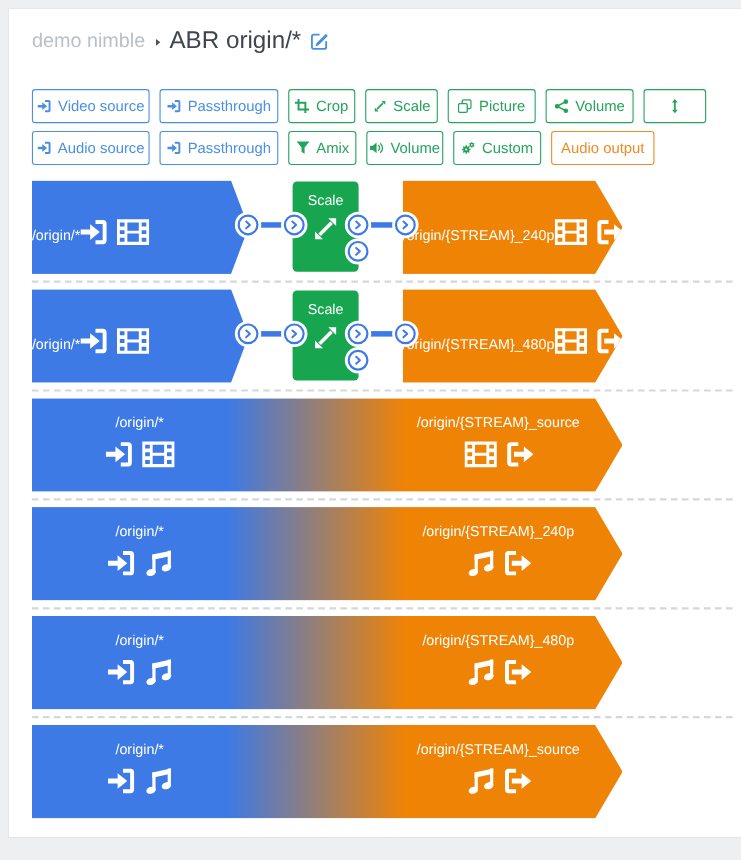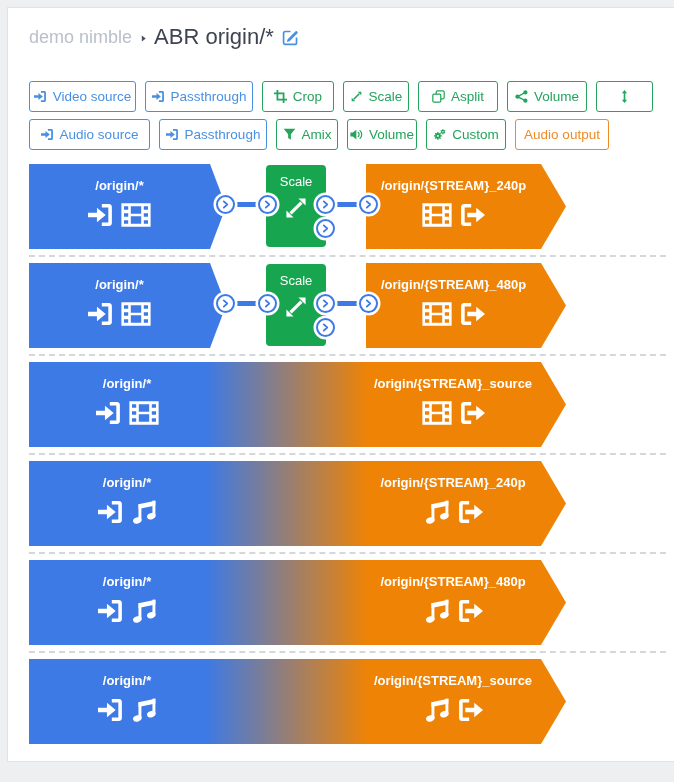--- a/index.html
+++ b/index.html
@@ -34,33 +34,33 @@
     height:31px;box-sizing:border-box;background:#fff;border-radius:3px;
     display:flex;align-items:center;justify-content:center;gap:6px;
     font-size:13.5px;cursor:pointer;flex:none;padding:0 2px;
     font-family:"Liberation Sans","DejaVu Sans",sans-serif;
   }
   .tbtn svg{width:13px;height:13px;flex:none;}
   .tbtn.blue{color:var(--btn-blue);border:1px solid var(--btn-blue);}
   .tbtn.green{color:var(--btn-green);border:1px solid var(--btn-green);}
   .tbtn.orange{color:var(--btn-orange);border:1px solid var(--btn-orange);}
   .row1 .tbtn:nth-child(1){width:107px}.row1 .tbtn:nth-child(2){width:108px}
-  .row1 .tbtn:nth-child(3){width:72px}.row1 .tbtn:nth-child(4){width:66px}
+  .row1 .tbtn:nth-child(3){width:61px}.row1 .tbtn:nth-child(4){width:66px}
   .row1 .tbtn:nth-child(5){width:80px}.row1 .tbtn:nth-child(6){width:80px}
   .row1 .tbtn:nth-child(7){width:57px}.row1 .tbtn:nth-child(8){width:124px;justify-content:flex-start;padding-left:10px}
-  .row2 .tbtn:nth-child(1){width:121px}.row2 .tbtn:nth-child(2){width:108px}
+  .row2 .tbtn:nth-child(1){width:107px}.row2 .tbtn:nth-child(2){width:108px}
   .row2 .tbtn:nth-child(3){width:62px}.row2 .tbtn:nth-child(4){width:70px}
   .row2 .tbtn:nth-child(5){width:80px}.row2 .tbtn:nth-child(6){width:94px}
   .row2 .tbtn:nth-child(7){width:130px}
   
   .rows{margin:14px 0 0 21px;width:637px;}
   .sep{height:0;border-top:2px dashed #d4d8db;margin:6px 0;}
   .pipe-row{position:relative;height:85px;}
   .arrow{position:absolute;top:0;height:85px;box-sizing:border-box;
-    display:flex;flex-direction:column;align-items:center;z-index:1;cursor:pointer;font-weight:bold;}
+    display:flex;flex-direction:row;align-items:center;z-index:1;cursor:pointer;}
   .arrow.src{left:0;width:197px;background:var(--blue);padding-right:16px;
     clip-path:polygon(0 0,calc(100% - 16px) 0,100% 50%,calc(100% - 16px) 100%,0 100%);}
   .arrow.out{left:337px;width:200px;background:var(--orange);padding-right:25px;
     clip-path:polygon(0 0,calc(100% - 25px) 0,100% 50%,calc(100% - 25px) 100%,0 100%);}
   .arrow.grad{left:0;width:537px;
     background:linear-gradient(90deg,var(--blue) 0%,var(--blue) 33%,var(--orange) 63%);
     clip-path:polygon(0 0,calc(100% - 25px) 0,100% 50%,calc(100% - 25px) 100%,0 100%);}
   .grp{position:absolute;top:0;height:100%;display:flex;flex-direction:column;align-items:center;}
   .grp.l{left:0;width:196px;}
   .grp.r{left:274px;width:300px;}
@@ -203,21 +203,21 @@
       <button class="tbtn green">
         <svg>
             <use href="#i-scale"></use>
           </svg>
         <span>Scale</span>
       </button>
       <button class="tbtn green">
         <svg>
             <use href="#i-clone"></use>
           </svg>
-        <span>Asplit</span>
+        <span>Picture</span>
       </button>
       <button class="tbtn green">
         <svg>
             <use href="#i-share"></use>
           </svg>
         <span>Volume</span>
       </button>
       <button class="tbtn green">
         <svg>
             <use href="#i-arrows-v"></use>

